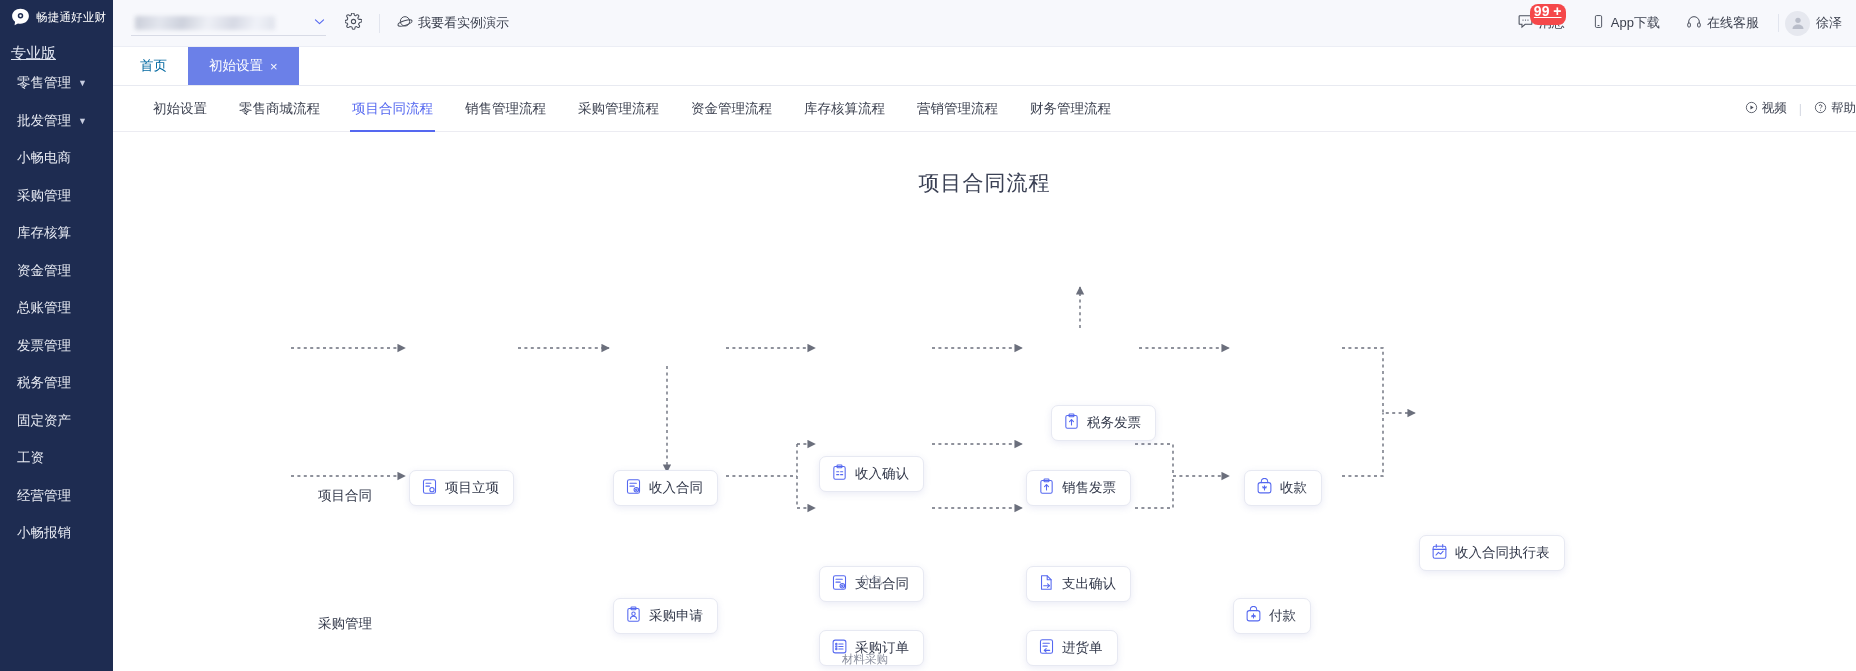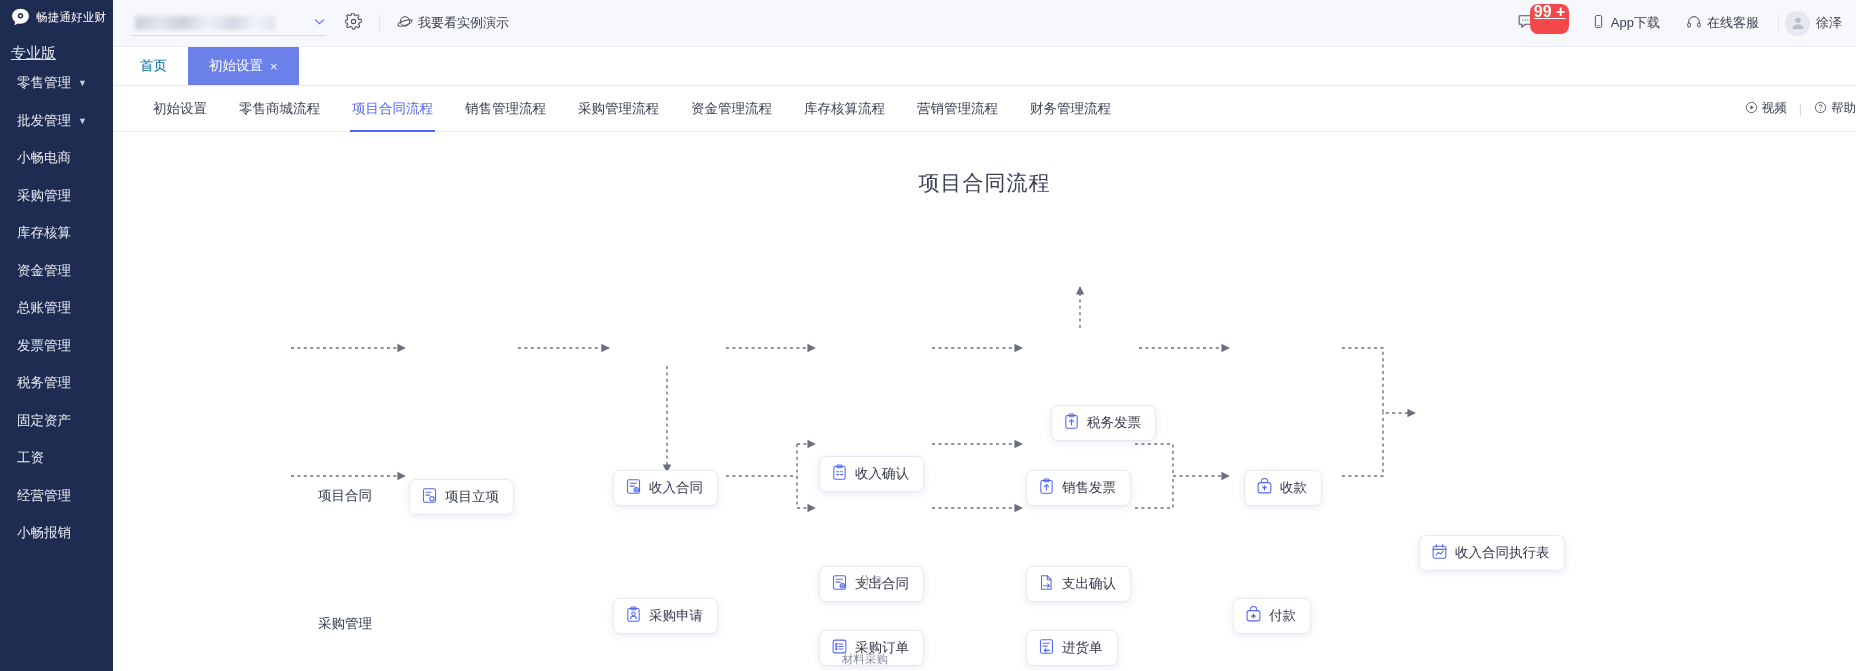--- a/index.html
+++ b/index.html
@@ -53,21 +53,21 @@
   .gear{ margin-left:19px; cursor:pointer; }
   .tb-div{ width:1px; height:19px; background:#e2e5ee; margin:0 17px; }
   .demo-link{ display:flex; align-items:center; gap:5px; font-size:13px; color:#3a3f4d; cursor:pointer;}
   .topbar-right{ margin-left:auto; display:flex; align-items:center; gap:0; }
   .tr-item{
     display:flex; align-items:center; gap:5px; font-size:13px; color:#3a3f4d;
     padding:0 13px; cursor:pointer; position:relative; white-space:nowrap;
   }
   .badge{
     position:absolute; left:26px; top:-9px; background:#f5484a; color:#fff;
-    font-size:16px; line-height:15px; height:30px; min-width:27px; text-align:center;
+    font-size:14px; line-height:15px; height:21px; min-width:27px; text-align:center;
     border-radius:8px; padding:0 4px; font-weight:bold;text-decoration:underline;
   }
   .tr-div{ width:1px; height:18px; background:#e2e5ee; margin:0 6px; }
   .avatar{
     width:25px; height:25px; border-radius:50%; background:#e6e8ef;
     display:flex; align-items:center; justify-content:center; margin-right:6px;
   }
   .uname{ font-size:13px; color:#3a3f4d; }
 
   
@@ -325,21 +325,21 @@
 
             <line x1="1060" y1="344" x2="1116" y2="344"></line>
 
             <polyline points="1229,216 1270,216 1270,281 1302,281"></polyline>
 
             <polyline points="1229,344 1270,344 1270,281" marker-end="none"></polyline>
           </g>
         </svg>
 
         <div id="flow-nodes">
-            <div class="node" style="left: 296px; top: 347px;">
+            <div class="node" style="left: 296px; top: 338px;">
               <span><svg width="17" height="17" viewBox="0 0 24 24" fill="none" stroke="#5568f0" stroke-width="1.5" stroke-linecap="round" stroke-linejoin="round">
                   <rect x="3.5" y="2.5" width="17" height="19" rx="2.5"></rect>
                   <line x1="7" y1="7.5" x2="14" y2="7.5"></line>
                   <line x1="7" y1="11.5" x2="12" y2="11.5"></line>
                   <circle cx="15.5" cy="16.5" r="3"></circle>
                 </svg></span>
               <span>项目立项</span>
             </div>
             <div class="node" style="left: 500px; top: 338px;">
               <span><svg width="17" height="17" viewBox="0 0 24 24" fill="none" stroke="#5568f0" stroke-width="1.5" stroke-linecap="round" stroke-linejoin="round">

